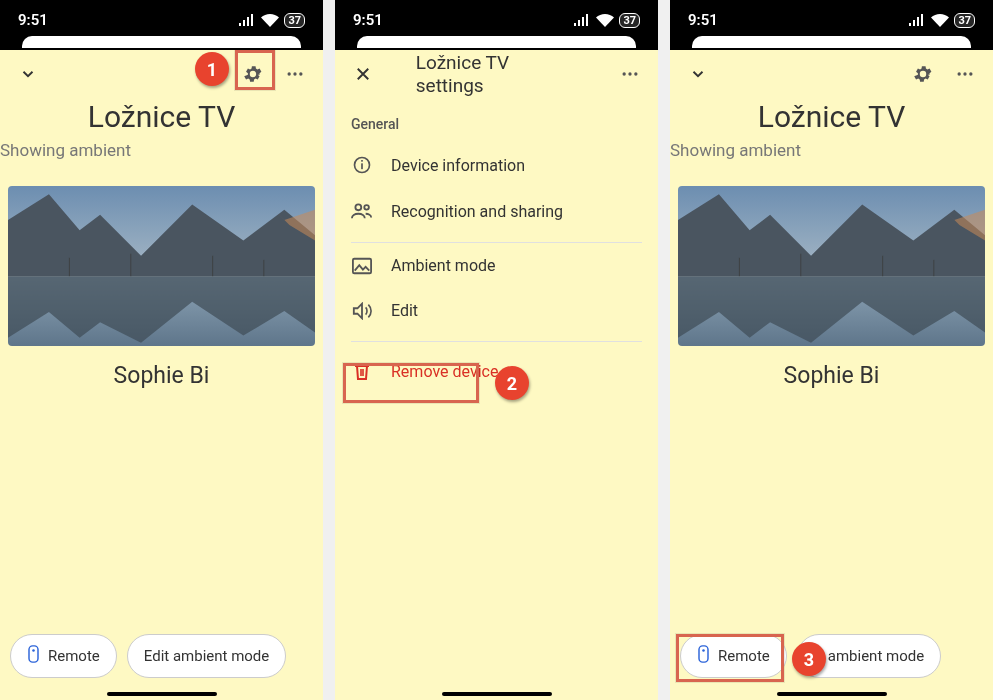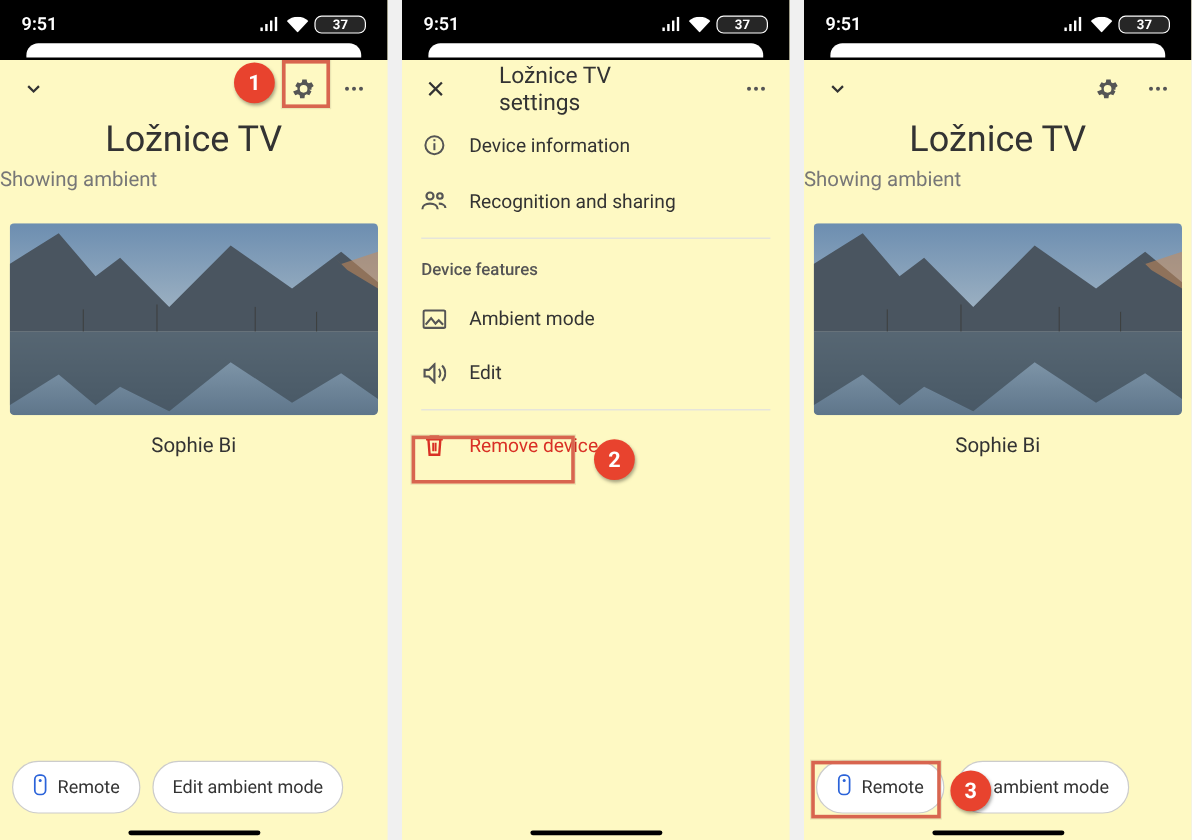--- a/index.html
+++ b/index.html
@@ -30,21 +30,21 @@
     justify-content: space-between;
     padding: 0 18px;
     font-size: 15px;
     font-weight: 600;
   }
   .status-right { display: flex; align-items: center; gap: 5px; }
   .bars, .wifi, .batt { display: inline-flex; align-items: center; }
   .batt-pill {
     border: 1.5px solid #fff;
     border-radius: 6px;
-    padding: 0 14px;
+    padding: 0 3px;
     font-size: 11px;
     font-weight: 700;
     line-height: 13px;
     background: rgba(255,255,255,0.15);
   }
   .top-tab {
     background: #000;
     height: 10px;
   }
   .white-tab {
@@ -93,21 +93,21 @@
   .media-card {
     margin: 26px 8px 0 8px;
     height: 160px;
     border-radius: 4px;
     position: relative;
     overflow: hidden;
   }
   .media-card svg { width: 100%; height: 100%; display: block; }
   .media-caption {
     text-align: center;
-    font-size: 17px;
+    font-size: 23px;
     color: #333;
     margin-top: 16px;
   }
   .bottom-pills {
     position: absolute;
     bottom: 22px;
     left: 10px;
     display: flex;
     gap: 10px;
   }
@@ -305,20 +305,21 @@
       <div class="icon-btn">
         <svg width="20" height="20" viewBox="0 0 24 24">
             <circle cx="5" cy="12" r="2" fill="#555"></circle>
             <circle cx="12" cy="12" r="2" fill="#555"></circle>
             <circle cx="19" cy="12" r="2" fill="#555"></circle>
           </svg>
       </div>
     </div>
   </div>
 
+  <div class="section-label">General</div>
   <div class="list-row">
     <span class="ic">
         <svg width="20" height="20" viewBox="0 0 24 24">
           <circle cx="12" cy="12" r="9" fill="none" stroke="#555" stroke-width="2"></circle>
           <rect x="11" y="10" width="2" height="7" fill="#555"></rect>
           <rect x="11" y="6" width="2" height="2" fill="#555"></rect>
         </svg>
       </span>
     <span>Device information</span>
   </div>
@@ -328,21 +329,20 @@
           <circle cx="8" cy="6" r="3.2" fill="none" stroke="#555" stroke-width="2"></circle>
           <path d="M1 18c0-3 3-5 7-5s7 2 7 5" fill="none" stroke="#555" stroke-width="2"></path>
           <circle cx="17" cy="6" r="2.5" fill="none" stroke="#555" stroke-width="2"></circle>
           <path d="M16 13c3 0 6 1.5 6 4" fill="none" stroke="#555" stroke-width="2"></path>
         </svg>
       </span>
     <span>Recognition and sharing</span>
   </div>
   <div class="divider"></div>
 
-  <div class="section-label">Device features</div>
   <div class="list-row">
     <span class="ic">
         <svg width="20" height="18" viewBox="0 0 22 18">
           <rect x="1" y="1" width="20" height="16" rx="1.5" fill="none" stroke="#555" stroke-width="2"></rect>
           <path d="M3 14l5-6 4 5 3-3 4 4" fill="none" stroke="#555" stroke-width="2"></path>
         </svg>
       </span>
     <span>Ambient mode</span>
   </div>
   <div class="list-row">

